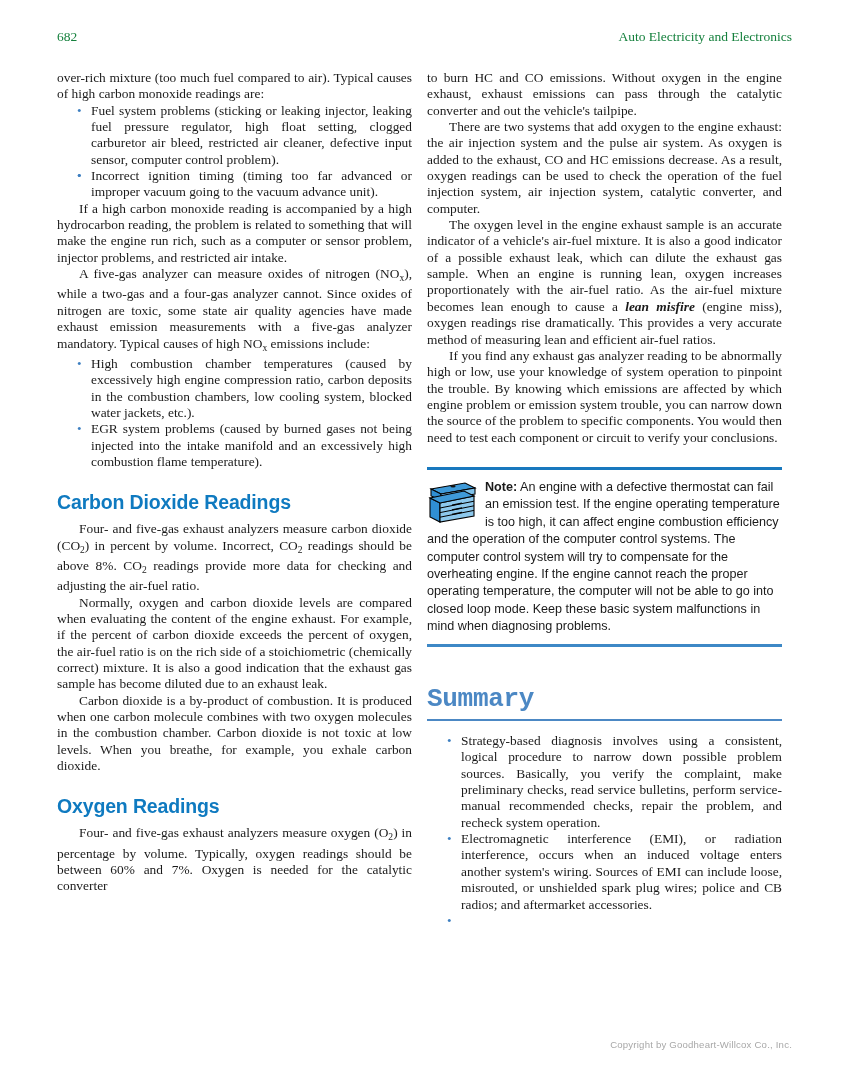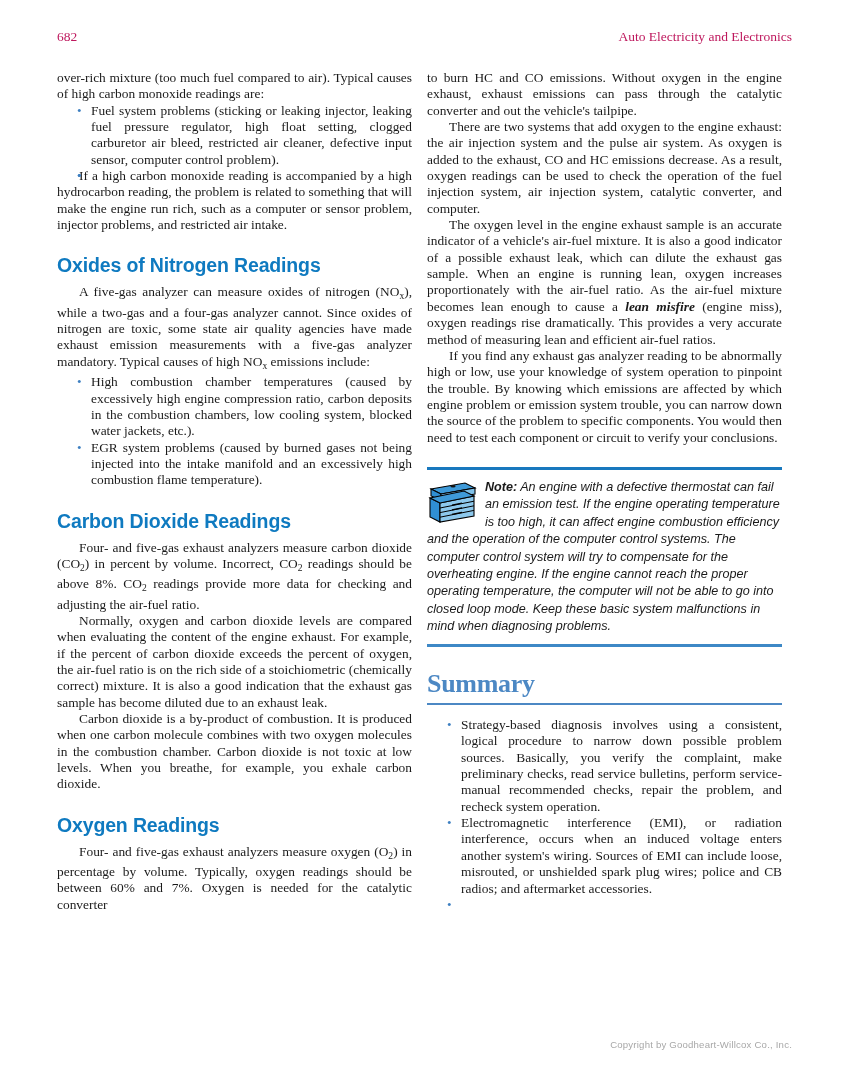--- a/index.html
+++ b/index.html
@@ -23,21 +23,21 @@
 
   
   .runhead {
     position: absolute;
     top: 28px;
     left: 57px;
     right: 57px;
     height: 18px;
     font-size: 13.5px;
     line-height: 18px;
-    color: #be185d;
+    color: #15803d;
   }
   .runhead .folio {
     float: left;
   }
   .runhead .booktitle {
     float: right;
   }
 
   
   .cols {
@@ -97,40 +97,39 @@
     font-weight: bold;
     font-size: 19.5px;
     line-height: 23px;
     color: #0f7ac0;
     letter-spacing: -0.15px;
   }
   .sechead-wrap { padding-top: 21px; padding-bottom: 7px; }
 
   h1.summaryhead {
     margin: 0;
-    font-family: Liberation Serif, serif;
+    font-family: Liberation Mono, monospace;
     font-weight: bold;
     font-size: 26px;
     line-height: 29px;
     color: #4c88c4;
     letter-spacing: -0.3px;
   }
   .summary-rule {
     height: 2.5px;
     background: #4c88c4;
     margin-top: 5px;
     margin-bottom: 12px;
   }
   .summary-block { padding-top: 22px; }
 
   
   .notebox {
     margin-top: 21px;
-    margin-bottom: 0;
-    font-style: italic;
+    margin-bottom: 16px;
   }
   .note-rule-top {
     height: 3px;
     background: #1878be;
     margin-bottom: 9px;
   }
   .note-rule-bottom {
     height: 3px;
     background: #3d88c6;
     margin-top: 8px;
@@ -196,28 +195,26 @@
       <ul class="blist">
         <li>
           <span class="bullet">•</span>
           <span>Fuel system problems (sticking or leaking injector, leaking fuel pressure regulator, high float setting, clogged carburetor air bleed, restricted air cleaner, defective input sensor, computer control problem).</span>
         </li>
         <li>
           <span class="bullet">•</span>
         </li>
         <li>
           <span class="bullet">•</span>
+          <span>Incorrect ignition timing (timing too far advanced or improper vacuum going to the vacuum advance unit).</span>
         </li>
       </ul>
 
       <p class="body">If a high carbon monoxide reading is accompanied by a high hydrocarbon reading, the problem is related to something that will make the engine run rich, such as a computer or sensor problem, injector problems, and restricted air intake.</p>
 
-      <div class="sechead-wrap">
-        <h2 class="sechead">Oxides of Nitrogen Readings</h2>
-      </div>
 
       <p class="body"><span>A five-gas analyzer can measure oxides of nitrogen (NO</span><span class="sub">x</span><span>), while a two-gas and a four-gas analyzer cannot. Since oxides of nitrogen are toxic, some state air quality agencies have made exhaust emission measurements with a five-gas analyzer mandatory. Typical causes of high NO</span><span class="sub">x</span><span> emissions include:</span></p>
 
       <ul class="blist">
         <li>
           <span class="bullet">•</span>
           <span>High combustion chamber temperatures (caused by excessively high engine compression ratio, carbon deposits in the combustion chambers, low cooling system, blocked water jackets, etc.).</span>
         </li>
         <li>
           <span class="bullet">•</span>

